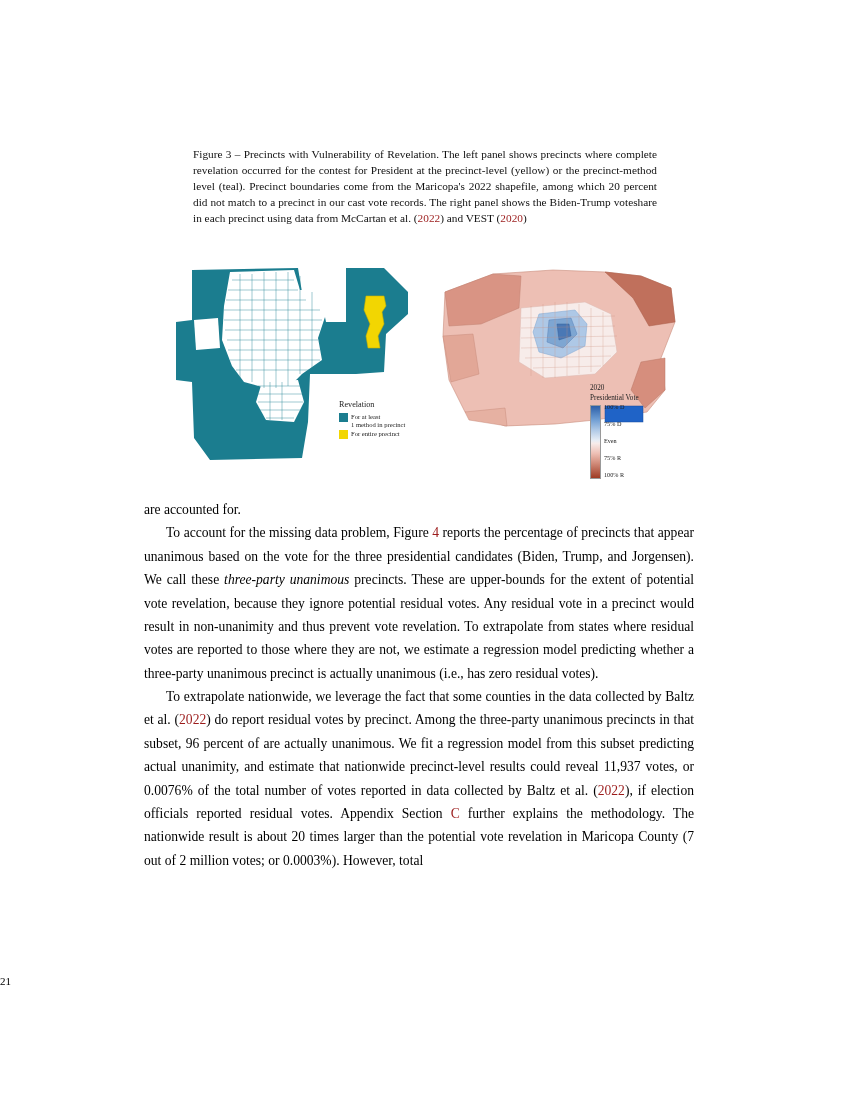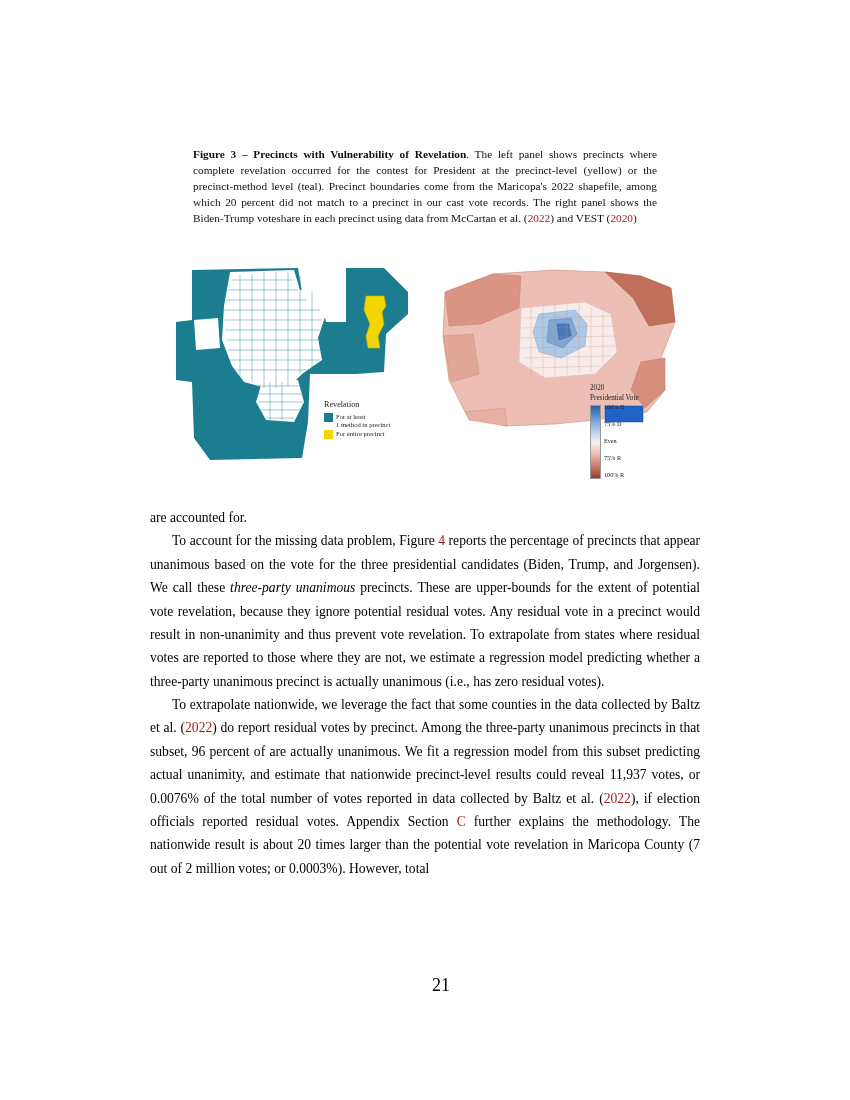--- a/index.html
+++ b/index.html
@@ -26,21 +26,21 @@
     position: absolute;
     left: 193px;
     top: 146px;
     width: 464px;
     font-size: 11.3px;
     line-height: 1.42;
     text-align: justify;
     color: #111;
   }
   .figure-caption .fig-label {
-    font-weight: bold;
+    font-weight: normal;
   }
   .ref-link {
     color: #9b1b1b;
     font-family: Liberation Serif, serif;
   }
 
   
   .figure-area {
     position: absolute;
     left: 150px;
@@ -69,21 +69,21 @@
     display: block;
   }
 
   
   .legend {
     position: absolute;
     font-family: "Liberation Serif", serif;
     color: #222;
   }
   .legend-left {
-    left: 154px;
+    left: 169px;
     top: 138px;
     font-size: 7.2px;
     line-height: 1.25;
   }
   .legend-left .legend-title {
     font-size: 8.2px;
     margin-bottom: 3px;
   }
   .legend-row {
     display: flex;
@@ -140,46 +140,43 @@
   }
   .gradient-labels span {
     position: absolute;
     left: 0;
     white-space: nowrap;
   }
 
   
   .body-text {
     position: absolute;
-    left: 150px;
+    left: 144px;
     top: 498px;
     width: 550px;
     font-size: 13.6px;
     line-height: 1.72;
     text-align: justify;
-    margin-top: 8px;
   }
   .body-text p {
     margin: 0 0 0 0;
     text-indent: 0;
   }
   .body-text p.indent {
     text-indent: 22px;
   }
   em {
   }
 
   .page-number {
     position: absolute;
     left: 0;
     right: 0;
     top: 975px;
-    text-align: center;
-    font-size: 18px;
-    padding-left: 32px;
+    font-size: 11px;
   }
 </style>
 </head>
 <body>
 
 <div class="page">
 
   <div class="figure-caption">
     <span class="fig-label">Figure 3 – Precincts with Vulnerability of Revelation</span><span>. The left panel shows precincts where complete revelation occurred for the contest for President at the precinct-level (yellow) or the precinct-method level (teal). Precinct boundaries come from the Maricopa's 2022 shapefile, among which 20 percent did not match to a precinct in our cast vote records. The right panel shows the Biden-Trump voteshare in each precinct using data from McCartan et al. (</span><span class="ref-link">2022</span><span>) and VEST (</span><span class="ref-link">2020</span><span>)</span>
   </div>

